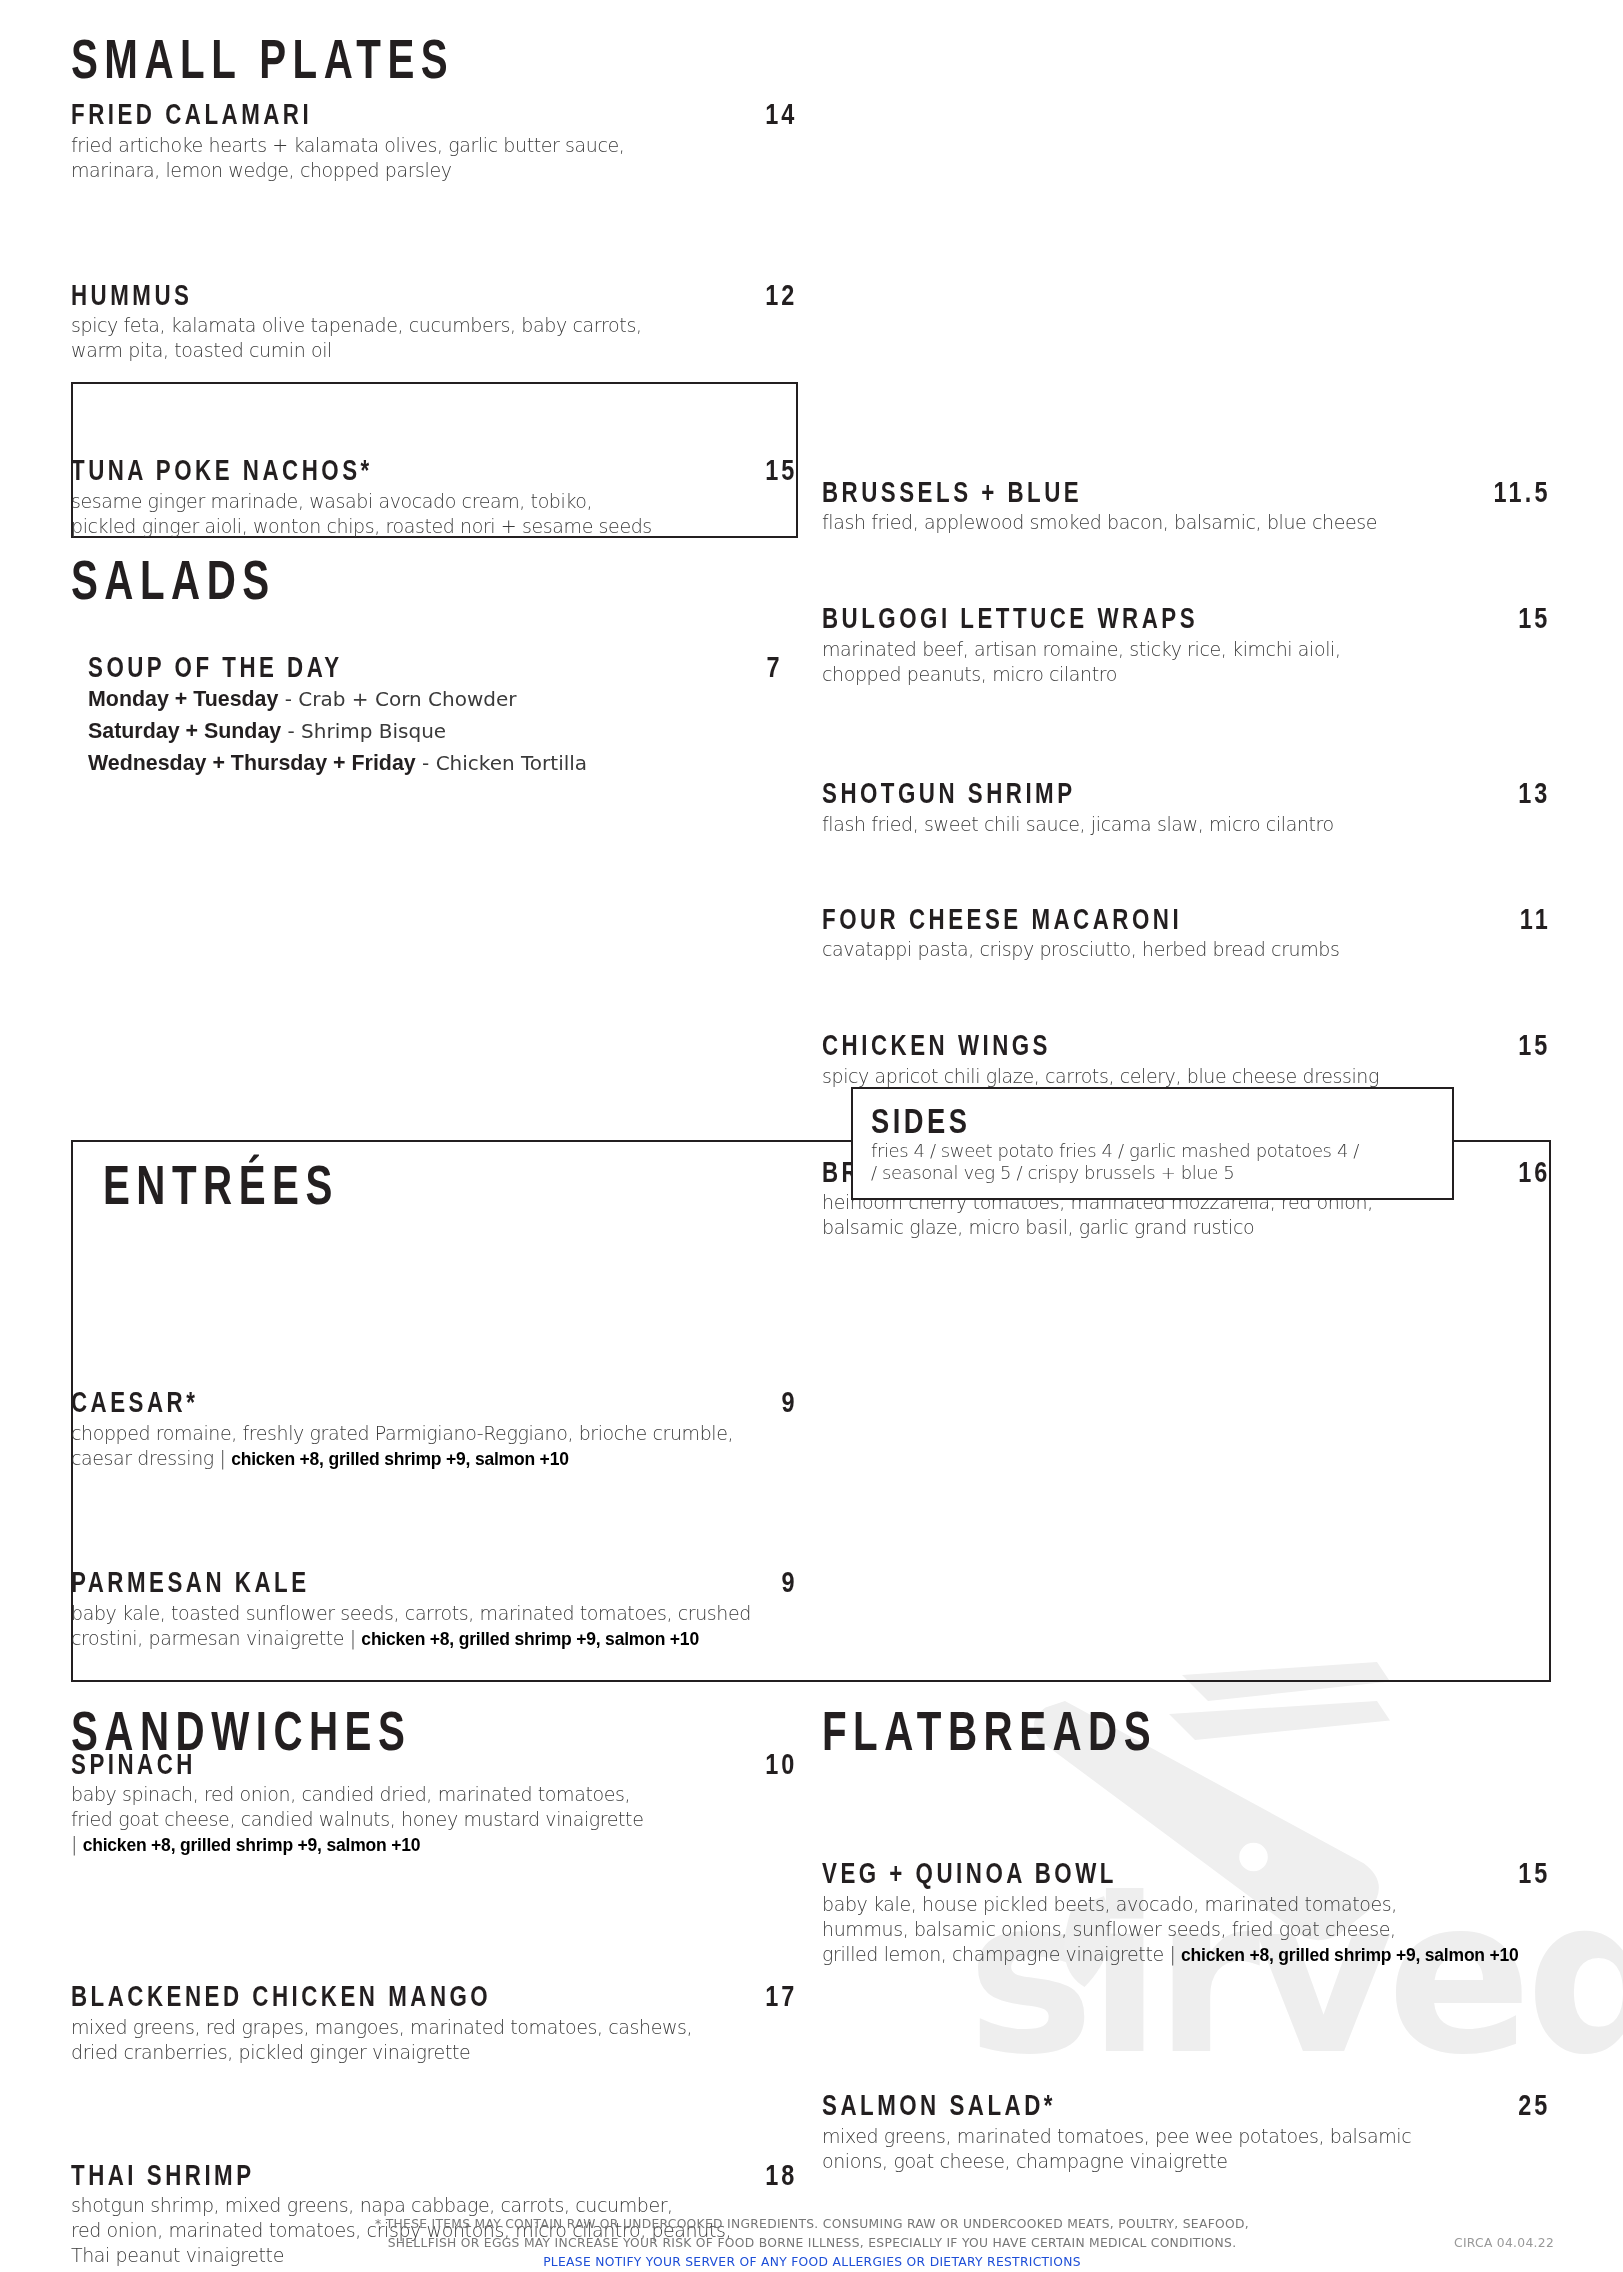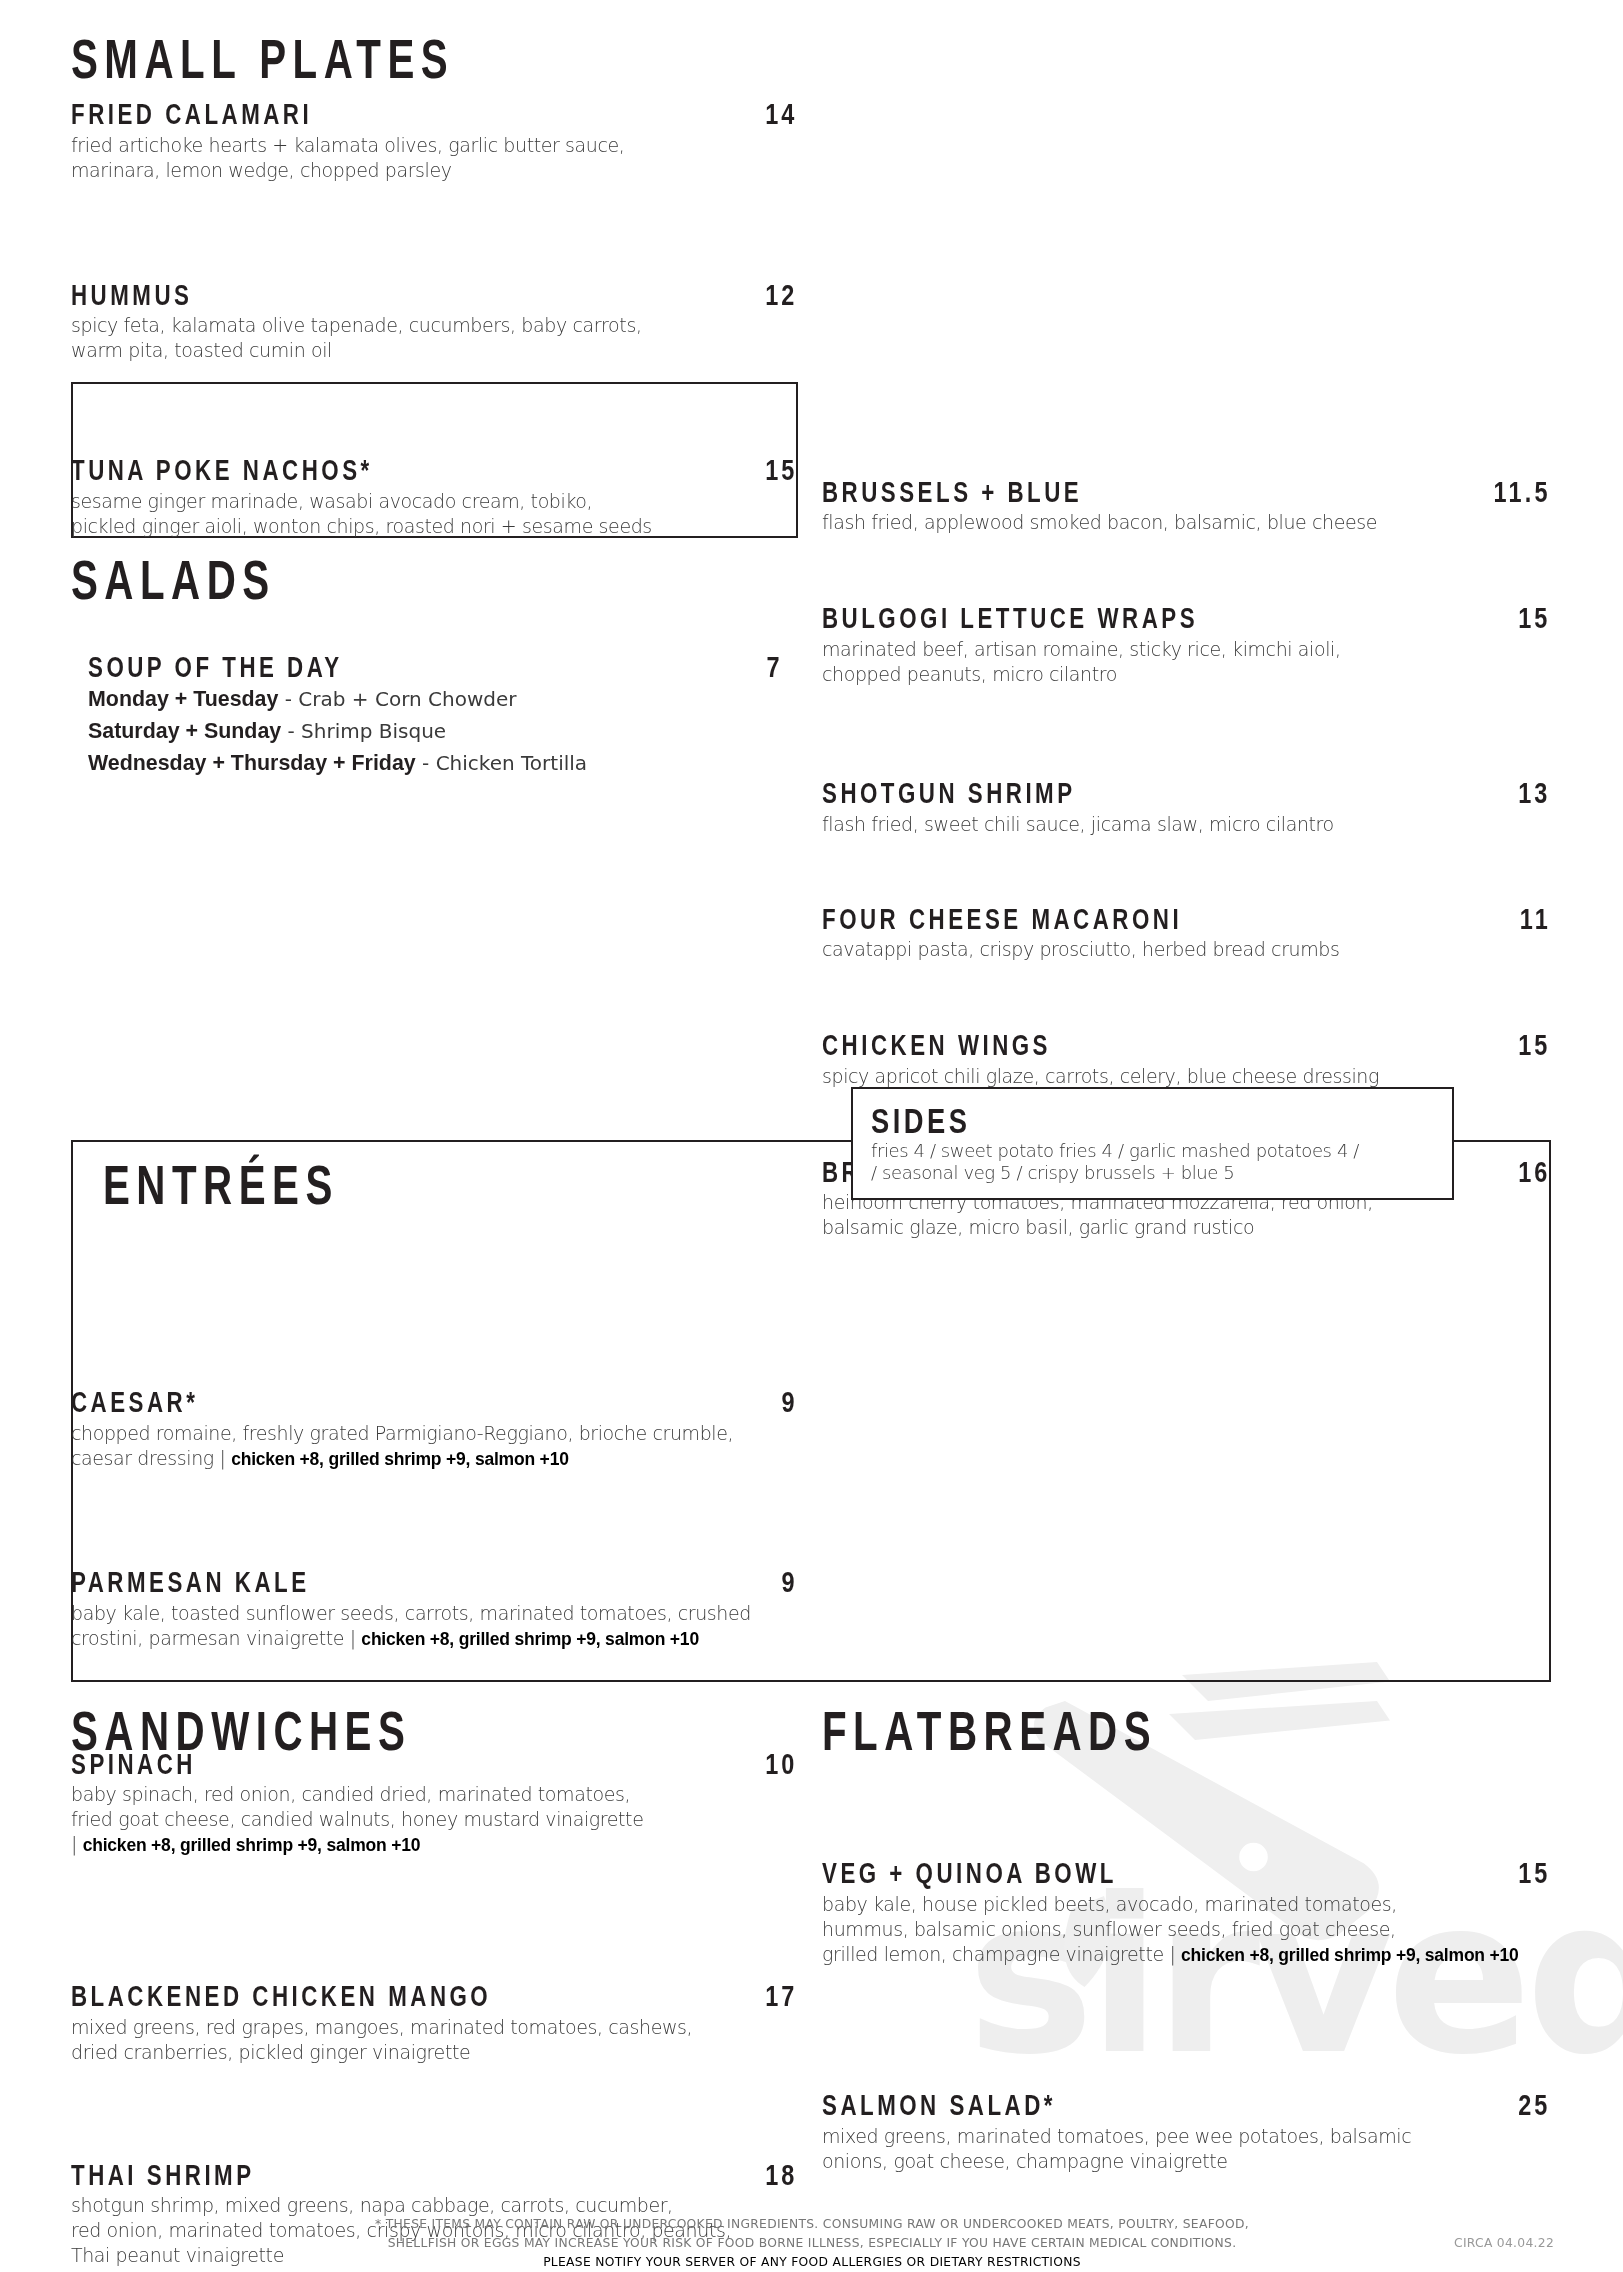--- a/index.html
+++ b/index.html
@@ -161,16 +161,16 @@
 
 <div class="section-title" style="left:103px; top:1157px;">ENTRÉES</div>
 
 <div class="section-title" style="left:71px; top:1703px;">SANDWICHES</div>
 
 <div class="section-title" style="left:822px; top:1703px;">FLATBREADS</div>
 
 <div class="footer content" style="left:286px; top:2215px; width:1052px;">
   <div>* THESE ITEMS MAY CONTAIN RAW OR UNDERCOOKED INGREDIENTS. CONSUMING RAW OR UNDERCOOKED MEATS, POULTRY, SEAFOOD,</div>
   <div>SHELLFISH OR EGGS MAY INCREASE YOUR RISK OF FOOD BORNE ILLNESS, ESPECIALLY IF YOU HAVE CERTAIN MEDICAL CONDITIONS.</div>
-  <div style="color:#000000;">PLEASE NOTIFY YOUR SERVER OF ANY FOOD ALLERGIES OR DIETARY RESTRICTIONS</div>
+  <div style="color:#1d4ed8;">PLEASE NOTIFY YOUR SERVER OF ANY FOOD ALLERGIES OR DIETARY RESTRICTIONS</div>
 </div>
 <div class="footer content" style="left:1454px; top:2225px; color:#999; text-align:left;margin-top:9px;">CIRCA 04.04.22</div>
 
 
 </body></html>

